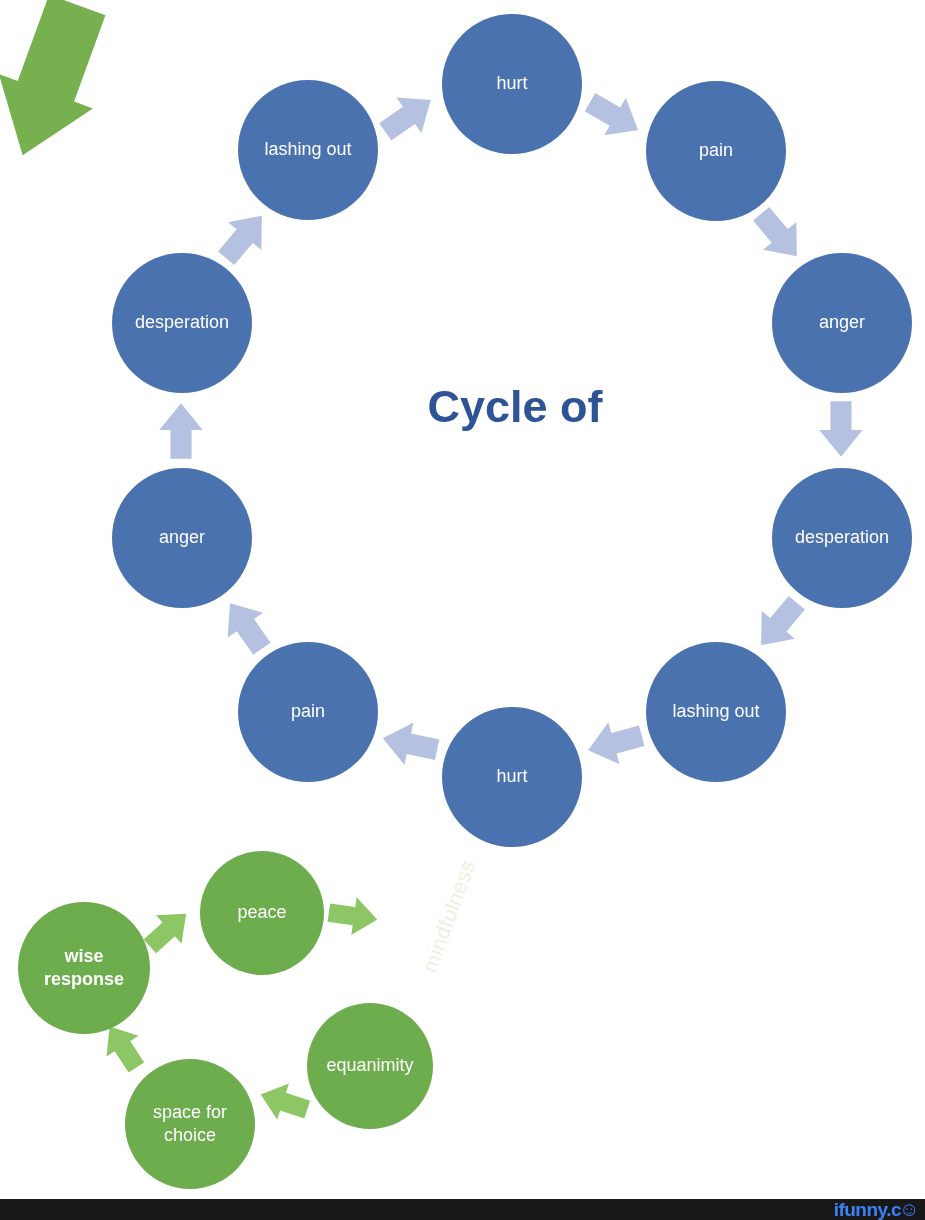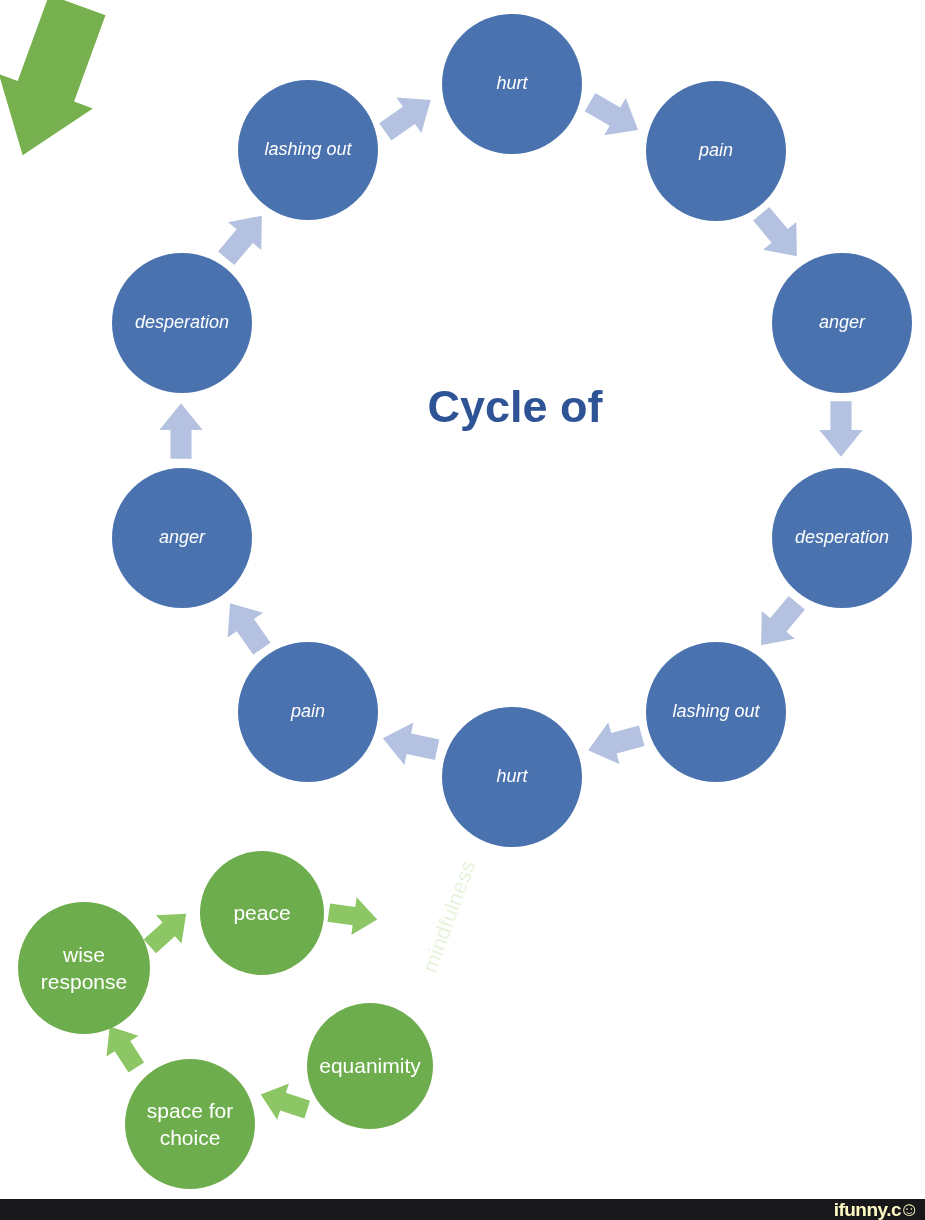--- a/index.html
+++ b/index.html
@@ -4,43 +4,43 @@
 <style>
   html,body{margin:0;padding:0;background:#ffffff;}
   #stage{
     position:relative;width:925px;height:1220px;background:#ffffff;overflow:hidden;
     font-family:"Liberation Sans",sans-serif;
   }
   .node{
     position:absolute;border-radius:50%;display:flex;align-items:center;justify-content:center;
     text-align:center;z-index:2;
   }
-  .node.blue{background:#4a72ae;width:140px;height:140px;font-style:italic;}
+  .node.blue{background:#4a72ae;width:140px;height:140px;}
   .node.green{background:#6ead4d;}
   .node .lbl{color:#ffffff;font-size:18px;line-height:1.3;}
-  .node.green .lbl{font-size:21px;line-height:1.3;}
+  .node.green .lbl{font-size:18px;line-height:1.3;}
   .barrow{position:absolute;z-index:1;}
   .barrow polygon{fill:#b5c1e0;}
   .garrow polygon{fill:#8dc765;}
   .mindarrow polygon{fill:#77b04f;}
   #title{
     position:absolute;left:515px;top:374px;transform:translateX(-50%);
     text-align:left;color:#2e5496;font-size:45px;font-weight:bold;line-height:66px;
     white-space:nowrap;z-index:3;
   }
   #mind-label{
     position:absolute;left:449px;top:916px;transform:translate(-50%,-50%) rotate(-70deg);
     color:#e8f3dd;font-size:21px;letter-spacing:.5px;z-index:3;white-space:nowrap;
   }
   #bottom-bar{
     position:absolute;left:0;bottom:0;width:925px;height:21px;background:#18181a;
     display:flex;align-items:center;justify-content:flex-end;z-index:5;
   }
   #watermark{
-    color:#fef9c3;font-weight:bold;font-size:19px;letter-spacing:-0.5px;
+    color:#3b82f6;font-weight:bold;font-size:19px;letter-spacing:-0.5px;
     padding-right:6px;display:flex;align-items:center;line-height:21px;
   }
   #watermark .smiley{font-size:20px;margin-left:-2px;}
   .wrapnarrow{display:inline-block;width:104px;}
 </style>
 </head>
 <body>
 
 <div id="stage">
 
@@ -116,21 +116,21 @@
   
   <svg class="mindarrow" style="left:402px;top:838px;transform:rotate(20deg);" width="100" height="160" viewBox="0 0 100 160">
       <polygon points="20,0 80,0 80,92 100,92 50,160 0,92 20,92"></polygon>
     </svg>
   <div id="mind-label">mindfulness</div>
 
   
   <div class="node green" style="left:200px;top:851px;width:124px;height:124px;">
     <span class="lbl">peace</span>
   </div>
-  <div class="node green" style="left:18px;top:902px;width:132px;height:132px;">
+  <div class="node green" style="left:18px;top:902px;width:132px;height:132px;font-weight:bold;">
     <span class="lbl wrapnarrow">wise response</span>
   </div>
   <div class="node green" style="left:125px;top:1059px;width:130px;height:130px;">
     <span class="lbl wrapnarrow">space for choice</span>
   </div>
   <div class="node green" style="left:307px;top:1003px;width:126px;height:126px;">
     <span class="lbl">equanimity</span>
   </div>
 
   

